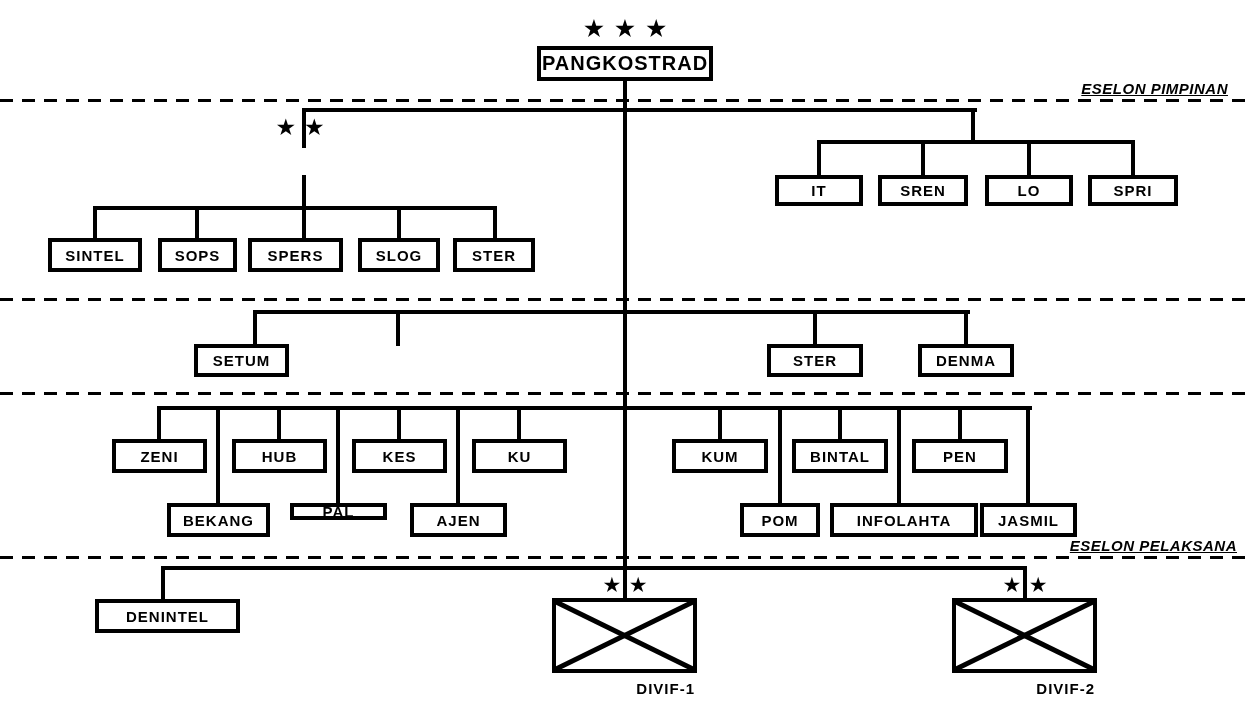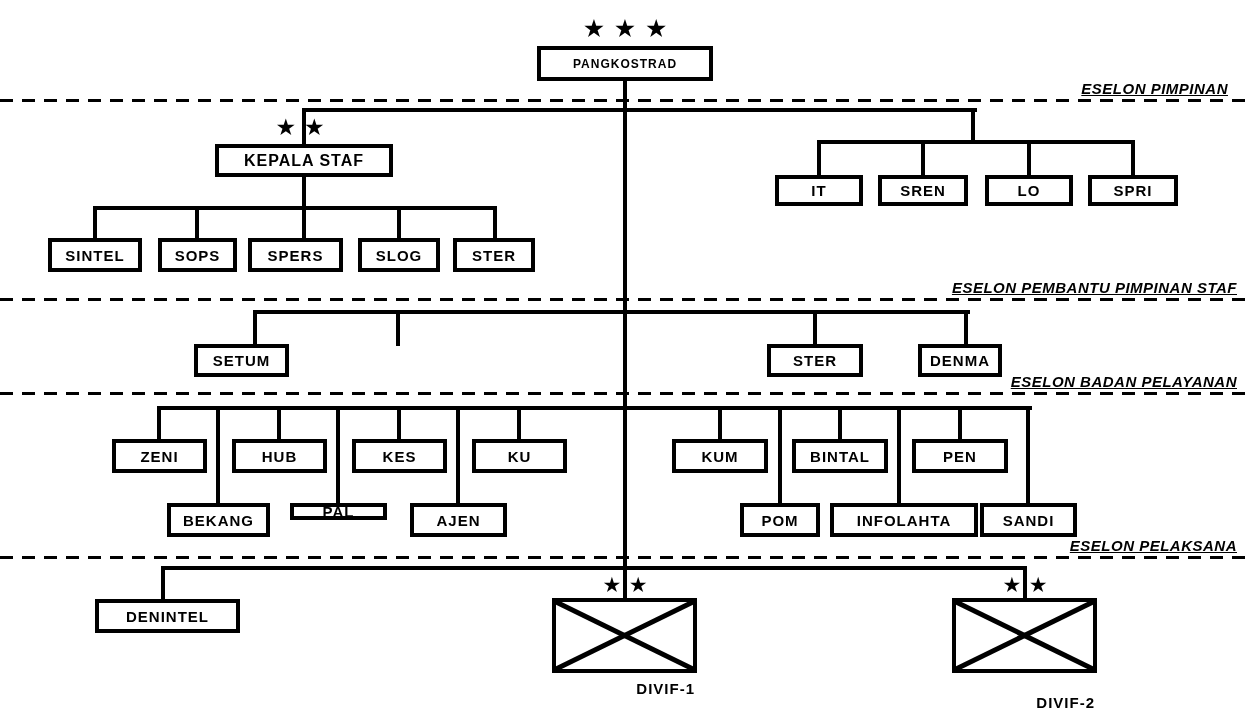--- a/index.html
+++ b/index.html
@@ -57,22 +57,20 @@
 <body>
 
 <div id="stage">
 
   <div class="dash" style="top:99px"></div>
   <div class="dash" style="top:298px"></div>
   <div class="dash" style="top:392px"></div>
   <div class="dash" style="top:556px"></div>
 
   <div class="eselon" style="top:80px;right:20px">ESELON PIMPINAN</div>
-  <div class="eselon" style="top:279px;right:11px">ESELON PEMBANTU PIMPINAN STAF</div>
-  <div class="eselon" style="top:373px;right:11px">ESELON BADAN PELAYANAN</div>
   <div class="eselon" style="top:537px;right:11px">ESELON PELAKSANA</div>
 
   <div class="vl" style="left:623px;top:79px;height:521px"></div>
 
   <div class="hl" style="left:302px;top:108px;width:675px"></div>
   <div class="vl" style="left:302px;top:108px;height:40px"></div>
   <div class="vl" style="left:971px;top:108px;height:36px"></div>
 
   <div class="hl" style="left:817px;top:140px;width:318px"></div>
   <div class="vl" style="left:817px;top:140px;height:37px"></div>
@@ -111,64 +109,63 @@
 
   <div class="hl" style="left:161px;top:566px;width:866px"></div>
   <div class="vl" style="left:161px;top:566px;height:35px"></div>
   <div class="vl" style="left:1023px;top:566px;height:34px"></div>
 
   <div class="stars" style="left:540px;top:16px;width:170px;font-size:25px">★ ★ ★</div>
   <div class="stars" style="left:230px;top:116px;width:140px;font-size:23px">★ ★</div>
   <div class="stars" style="left:555px;top:575px;width:140px;font-size:21px">★ ★</div>
   <div class="stars" style="left:955px;top:575px;width:140px;font-size:21px">★ ★</div>
 
-  <div class="box" style="left:537px;top:46px;width:176px;height:35px;font-size:12px">PANGKOSTRAD</div>
-  <div class="box" style="left:215px;top:144px;width:178px;height:33px;font-size:16px">KEPALA STAF</div>
+  <div class="box" style="left:537px;top:46px;width:176px;height:35px;font-size:20px">PANGKOSTRAD</div>
 
   <div class="box" style="left:775px;top:175px;width:88px;height:31px">IT</div>
   <div class="box" style="left:878px;top:175px;width:90px;height:31px">SREN</div>
   <div class="box" style="left:985px;top:175px;width:88px;height:31px">LO</div>
   <div class="box" style="left:1088px;top:175px;width:90px;height:31px">SPRI</div>
 
   <div class="box" style="left:48px;top:238px;width:94px;height:34px">SINTEL</div>
   <div class="box" style="left:158px;top:238px;width:79px;height:34px">SOPS</div>
   <div class="box" style="left:248px;top:238px;width:95px;height:34px">SPERS</div>
   <div class="box" style="left:358px;top:238px;width:82px;height:34px">SLOG</div>
   <div class="box" style="left:453px;top:238px;width:82px;height:34px">STER</div>
 
   <div class="box" style="left:194px;top:344px;width:95px;height:33px">SETUM</div>
   <div class="box" style="left:767px;top:344px;width:96px;height:33px">STER</div>
-  <div class="box" style="left:918px;top:344px;width:84px;height:33px">DENMA</div>
+  <div class="box" style="left:918px;top:344px;width:96px;height:33px">DENMA</div>
 
   <div class="box" style="left:112px;top:439px;width:95px;height:34px">ZENI</div>
   <div class="box" style="left:232px;top:439px;width:95px;height:34px">HUB</div>
   <div class="box" style="left:352px;top:439px;width:95px;height:34px">KES</div>
   <div class="box" style="left:472px;top:439px;width:95px;height:34px">KU</div>
   <div class="box" style="left:672px;top:439px;width:96px;height:34px">KUM</div>
   <div class="box" style="left:792px;top:439px;width:96px;height:34px">BINTAL</div>
   <div class="box" style="left:912px;top:439px;width:96px;height:34px">PEN</div>
 
   <div class="box" style="left:167px;top:503px;width:103px;height:34px">BEKANG</div>
   <div class="box" style="left:290px;top:503px;width:97px;height:17px">PAL</div>
   <div class="box" style="left:410px;top:503px;width:97px;height:34px">AJEN</div>
   <div class="box" style="left:740px;top:503px;width:80px;height:34px">POM</div>
   <div class="box" style="left:830px;top:503px;width:148px;height:34px">INFOLAHTA</div>
-  <div class="box" style="left:980px;top:503px;width:97px;height:34px">SANDI</div>
+  <div class="box" style="left:980px;top:503px;width:97px;height:34px">JASMIL</div>
 
   <div class="box" style="left:95px;top:599px;width:145px;height:34px">DENINTEL</div>
 
   <div class="unitbox" style="left:552px;top:598px;width:145px;height:75px">
     <svg viewBox="0 0 137 67" preserveAspectRatio="none">
       <line x1="0" y1="0" x2="137" y2="67" stroke="#000" stroke-width="5"></line>
       <line x1="137" y1="0" x2="0" y2="67" stroke="#000" stroke-width="5"></line>
     </svg>
   </div>
   <div class="unitlabel" style="left:555px;top:680px;width:140px">DIVIF-1</div>
 
   <div class="unitbox" style="left:952px;top:598px;width:145px;height:75px">
     <svg viewBox="0 0 137 67" preserveAspectRatio="none">
       <line x1="0" y1="0" x2="137" y2="67" stroke="#000" stroke-width="5"></line>
       <line x1="137" y1="0" x2="0" y2="67" stroke="#000" stroke-width="5"></line>
     </svg>
   </div>
-  <div class="unitlabel" style="left:955px;top:694px;width:140px">DIVIF-2</div>
+  <div class="unitlabel" style="left:955px;top:680px;width:140px">DIVIF-2</div>
 
 </div>
 
 </body></html>

